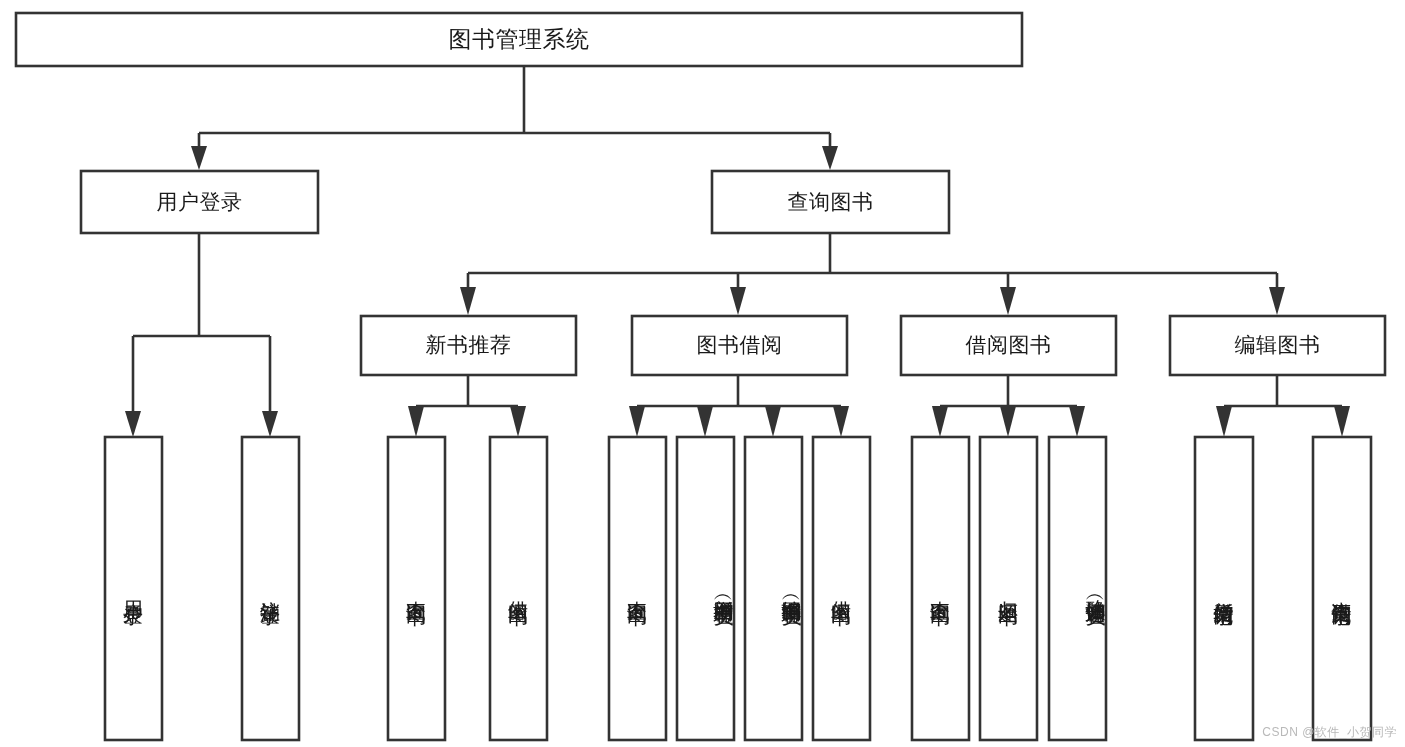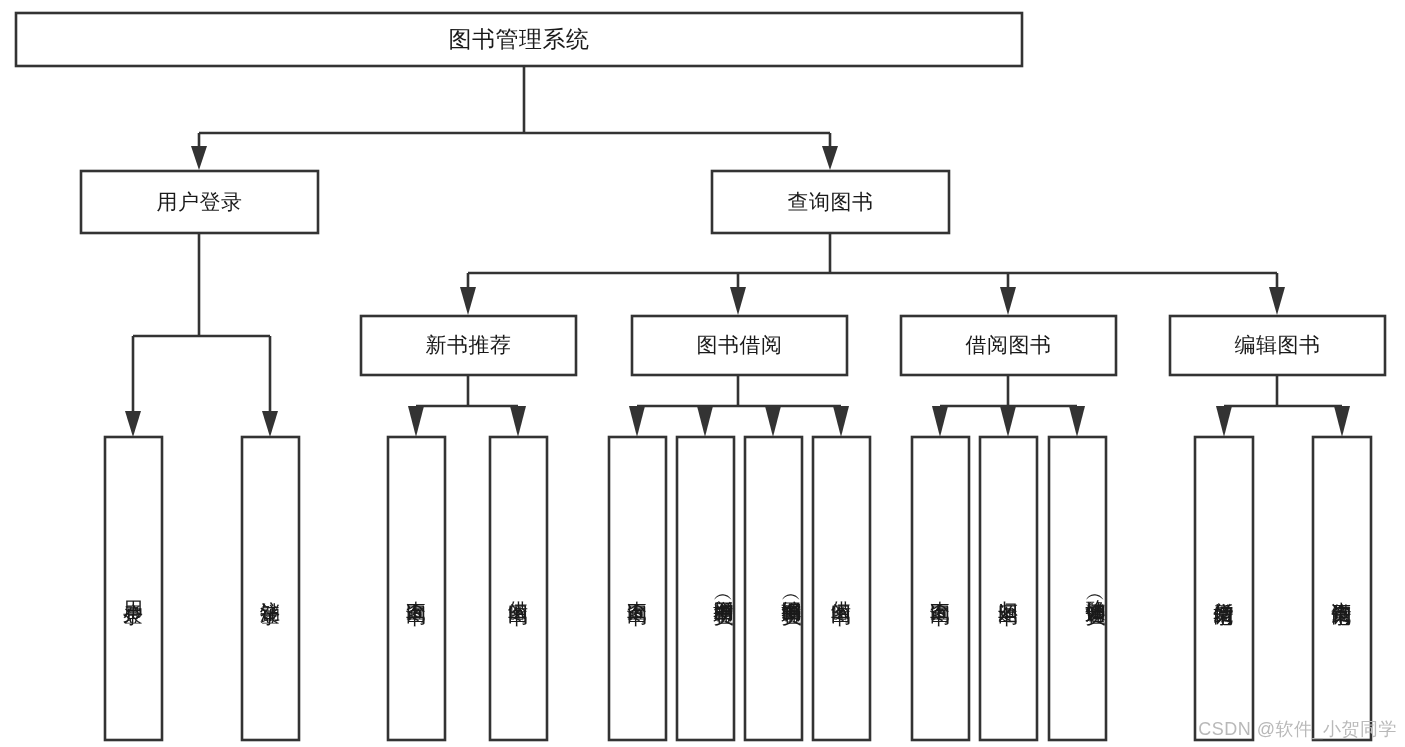--- a/index.html
+++ b/index.html
@@ -67,21 +67,21 @@
     text-orientation: upright;
     letter-spacing: 2px;
     line-height: 1.0;
     white-space: nowrap;
     pointer-events: none;
   }
   .watermark {
     position: absolute;
     right: 8px;
     bottom: 6px;
-    font-size: 18px;
+    font-size: 12px;
     color: #b9b9b9;
     font-family: "Liberation Sans", "DejaVu Sans", sans-serif;
     letter-spacing: 0.5px;
     white-space: nowrap;
     pointer-events: none;
     margin-top: 32px;
   }
 </style>
 </head>
 <body>

